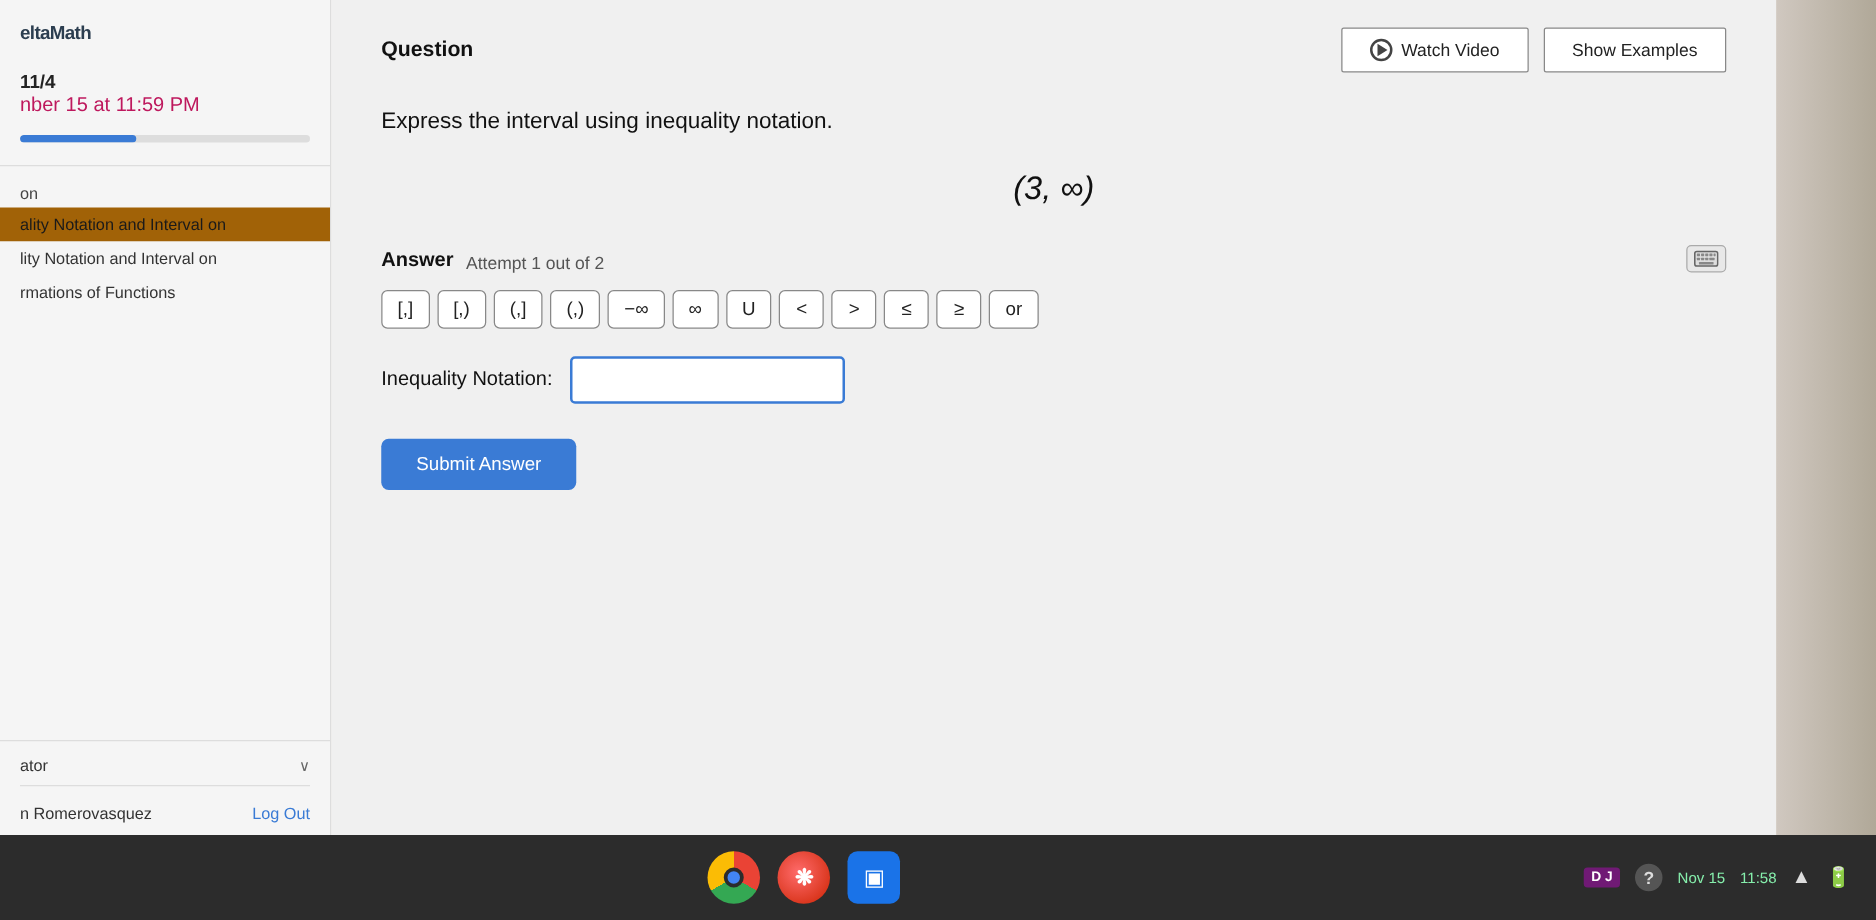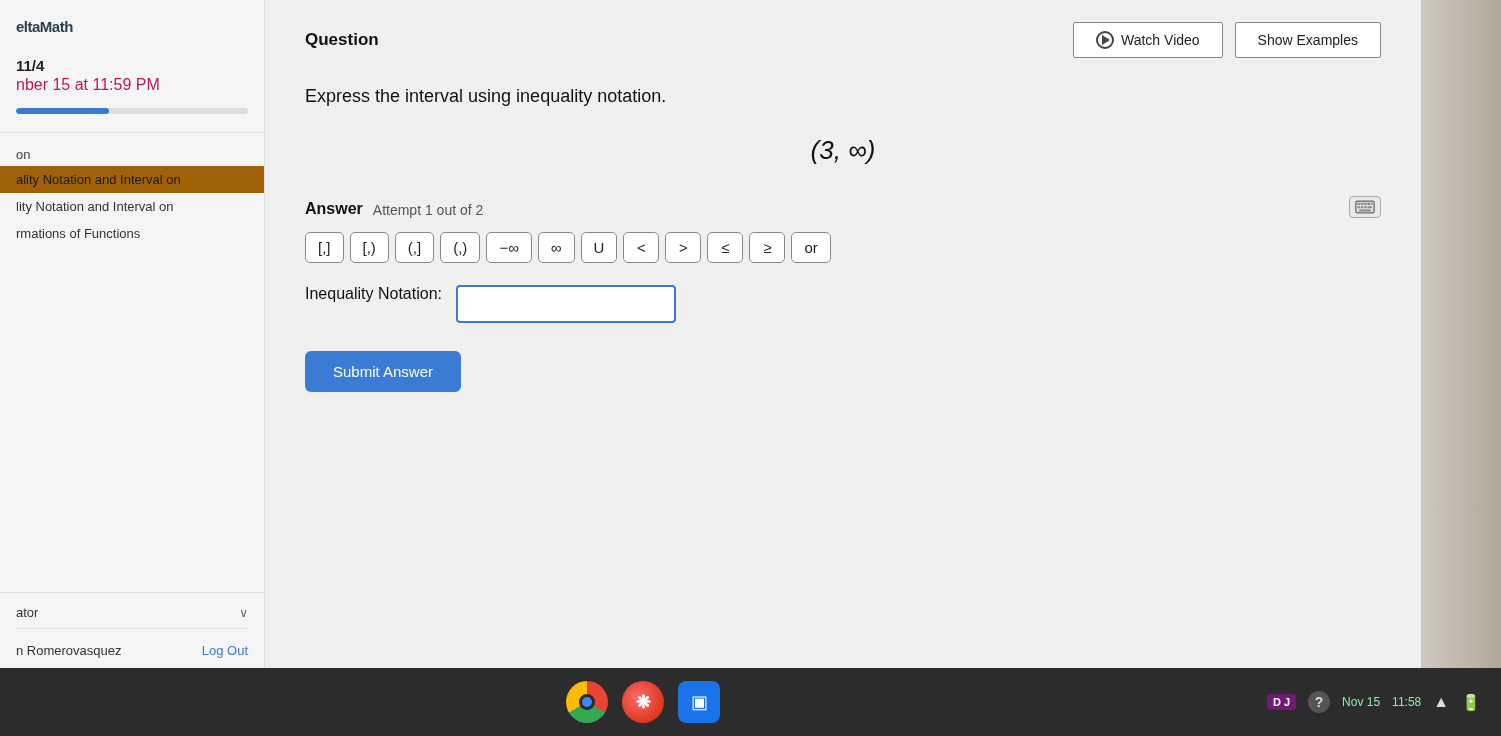--- a/index.html
+++ b/index.html
@@ -272,21 +272,21 @@
       padding: 6px 12px;
       font-size: 15px;
       cursor: pointer;
       min-width: 36px;
       text-align: center;
       color: #222;
     }
 
     .inequality-row {
       display: flex;
-      align-items: flex-start;
+      align-items: center;
       gap: 14px;
       margin-bottom: 28px;
     }
 
     .inequality-label {
       font-size: 16px;
       color: #111;
       white-space: nowrap;
     }
 

